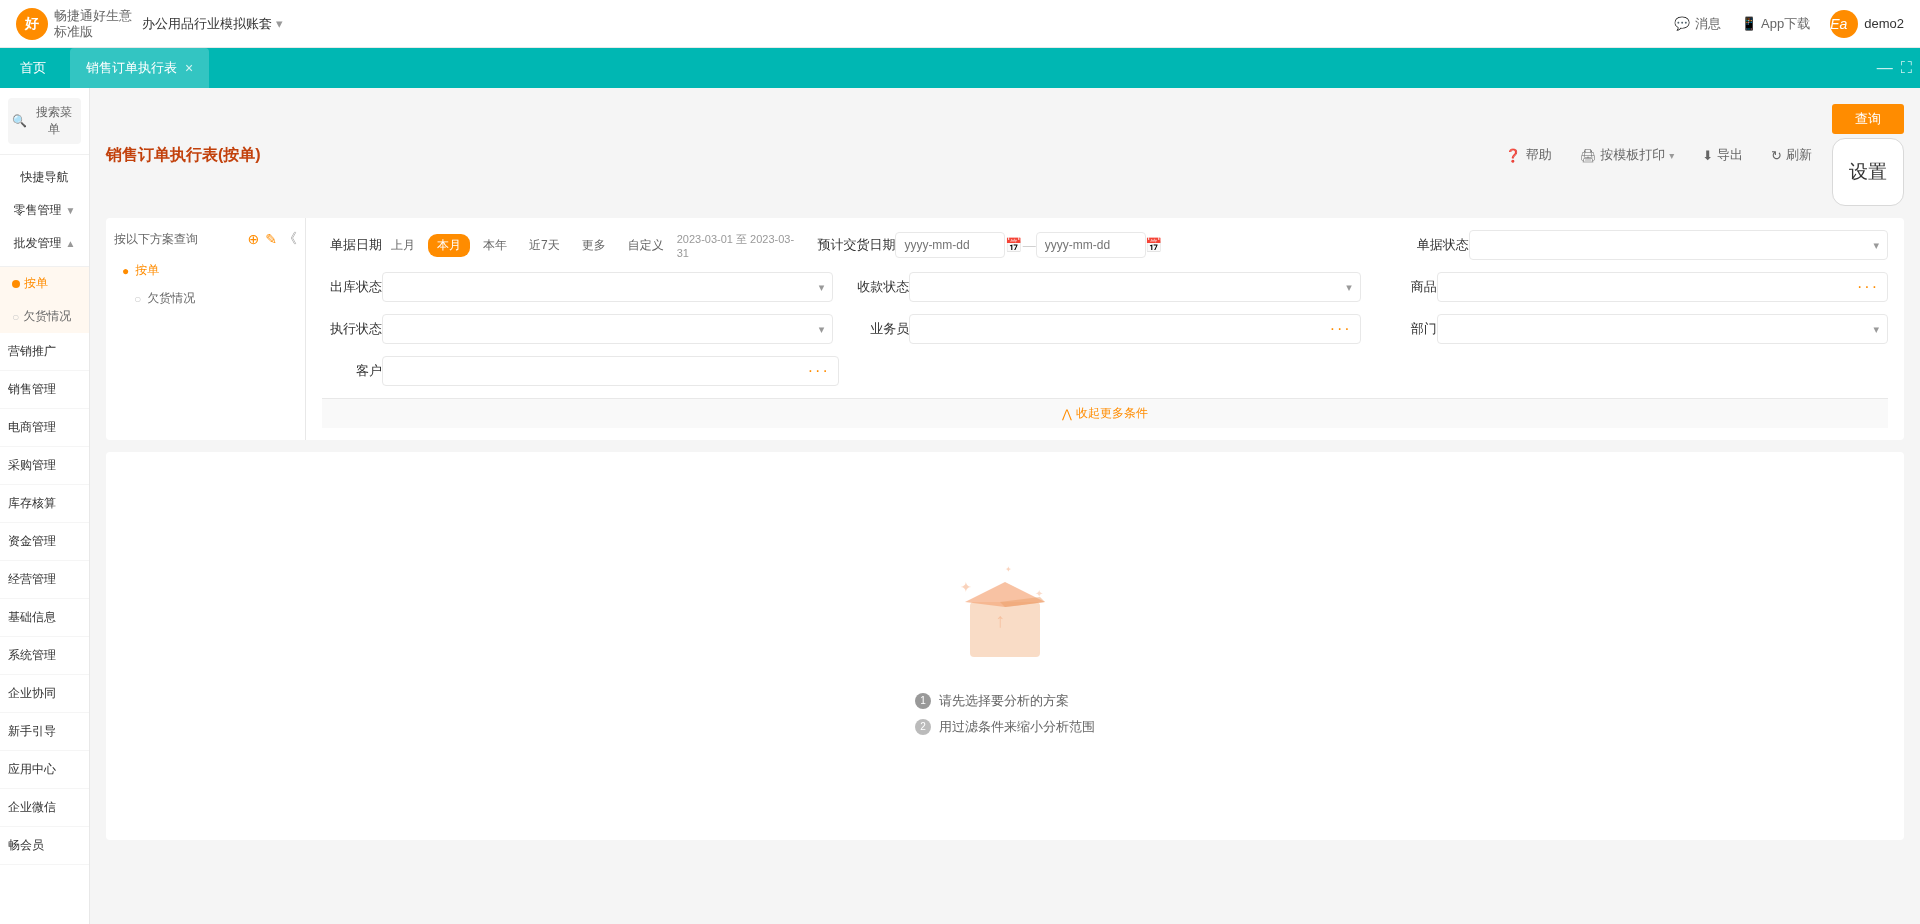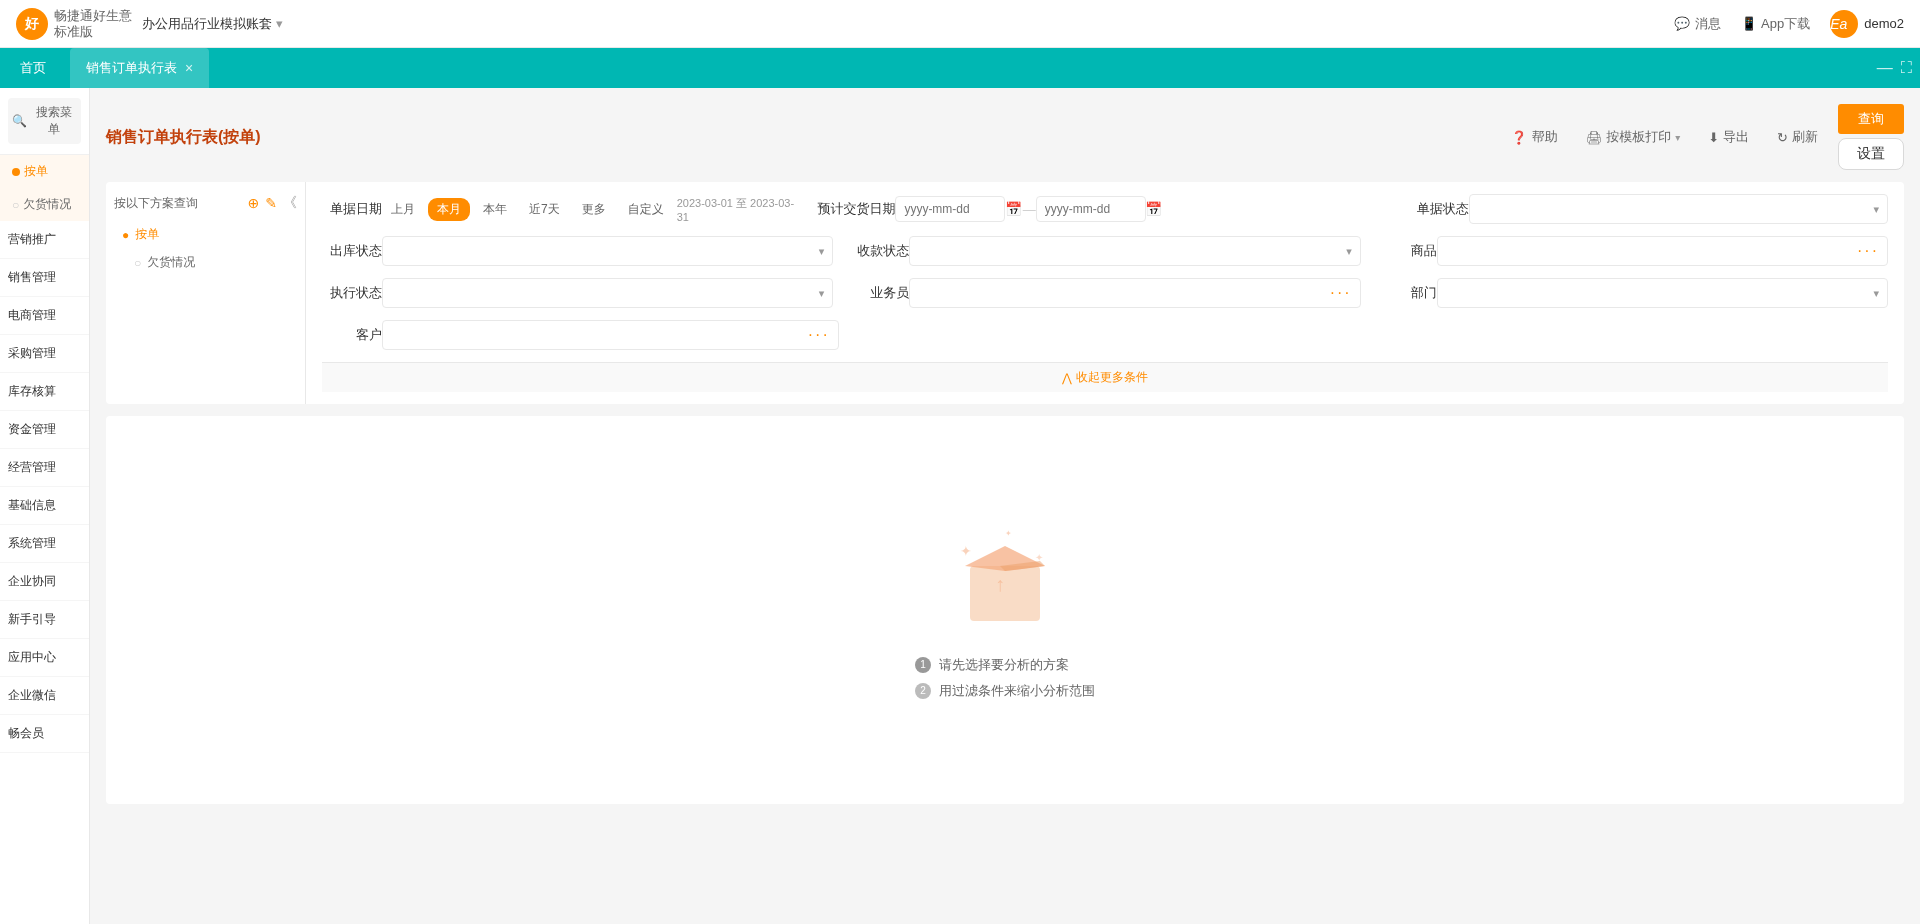--- a/index.html
+++ b/index.html
@@ -170,23 +170,23 @@
       border: none;
       padding: 6px 20px;
       border-radius: 3px;
       font-size: 13px;
       cursor: pointer;
     }
     .btn-white {
       background: white;
       color: #333;
       border: 1px solid #d9d9d9;
-      padding: 6px 16px;
-      border-radius: 8px;
-      font-size: 14px;
+      padding: 20px 16px;
+      border-radius: 13px;
+      font-size: 19px;
       cursor: pointer;
     }
 
     
     .filter-panel {
       display: flex;
       background: white;
       border-radius: 4px;
       margin-bottom: 12px;
       overflow: hidden;
@@ -394,20 +394,33 @@
 <div class="main-layout">
 
   <div class="sidebar">
     <div class="sidebar-search">
       <button class="sidebar-search-btn">
         <span>🔍</span>
         <span>搜索菜单</span>
       </button>
     </div>
 
+    <div class="sidebar-nav">
+      <div class="sidebar-nav-item">
+        <span>快捷导航</span>
+      </div>
+      <div class="sidebar-nav-item">
+        <span>零售管理</span>
+        <span style="font-size:10px;color:#999;">▼</span>
+      </div>
+      <div class="sidebar-nav-item">
+        <span>批发管理</span>
+        <span style="font-size:10px;color:#999;">▲</span>
+      </div>
+    </div>
 
     <div class="sidebar-submenu">
       <div class="sidebar-submenu-item active">
         <span class="orange-dot"></span>
         <span>按单</span>
       </div>
       <div class="sidebar-submenu-item">
         <span style="color:#ccc;">○</span>
         <span>欠货情况</span>
       </div>

